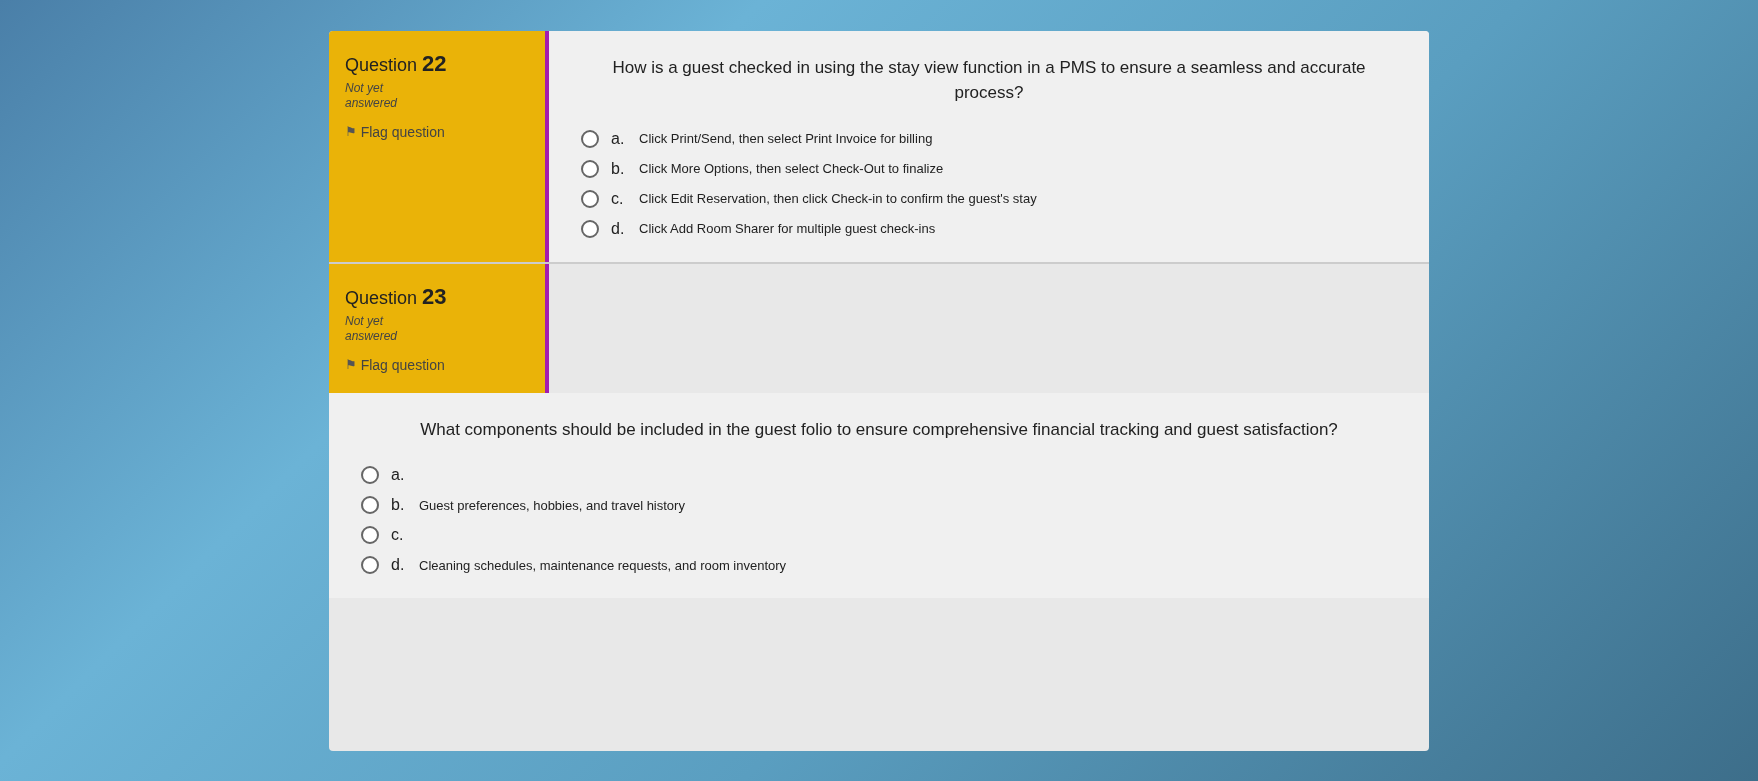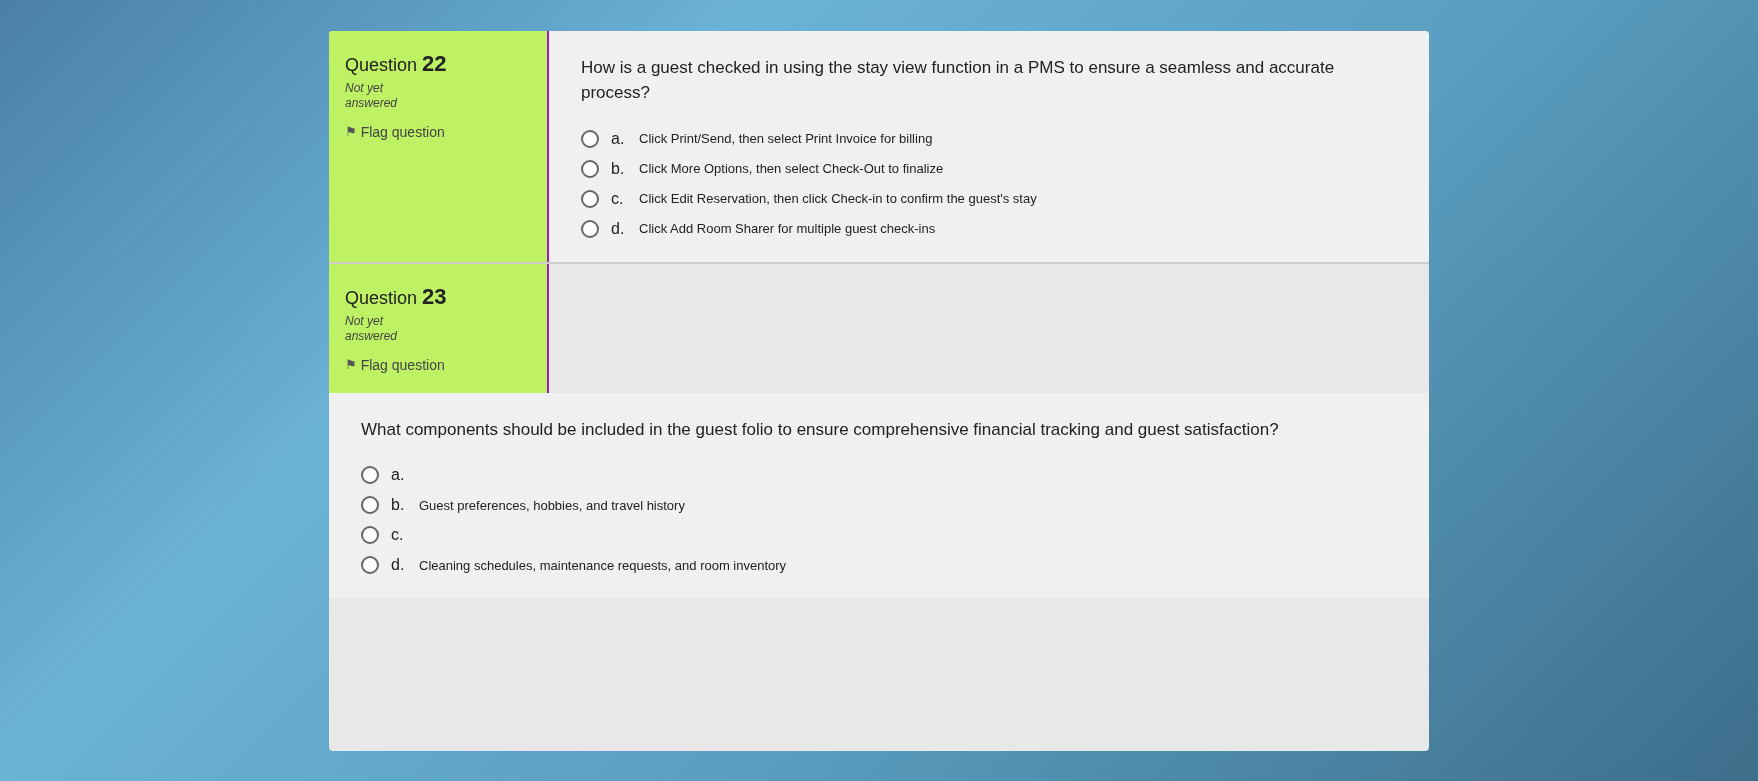--- a/index.html
+++ b/index.html
@@ -31,22 +31,22 @@
 
     .question-block {
       display: flex;
       border-bottom: 1px solid #ccc;
     }
 
     .question-sidebar {
       width: 220px;
       min-width: 220px;
       padding: 20px 16px;
-      border-right: 2px solid #a21caf;
-      background: #bef264;
+      border-right: 4px solid #a21caf;
+      background: #eab308;
     }
 
     .question-number {
       font-size: 18px;
       font-weight: normal;
       color: #222;
       margin-bottom: 4px;
     }
 
     .question-number strong {
@@ -80,20 +80,21 @@
       flex: 1;
       padding: 24px 32px;
       background: #f0f0f0;
     }
 
     .question-text {
       font-size: 17px;
       color: #222;
       line-height: 1.5;
       margin-bottom: 24px;
+      text-align: center;
     }
 
     .options-list {
       list-style: none;
       display: flex;
       flex-direction: column;
       gap: 12px;
     }
 
     .option-item {

